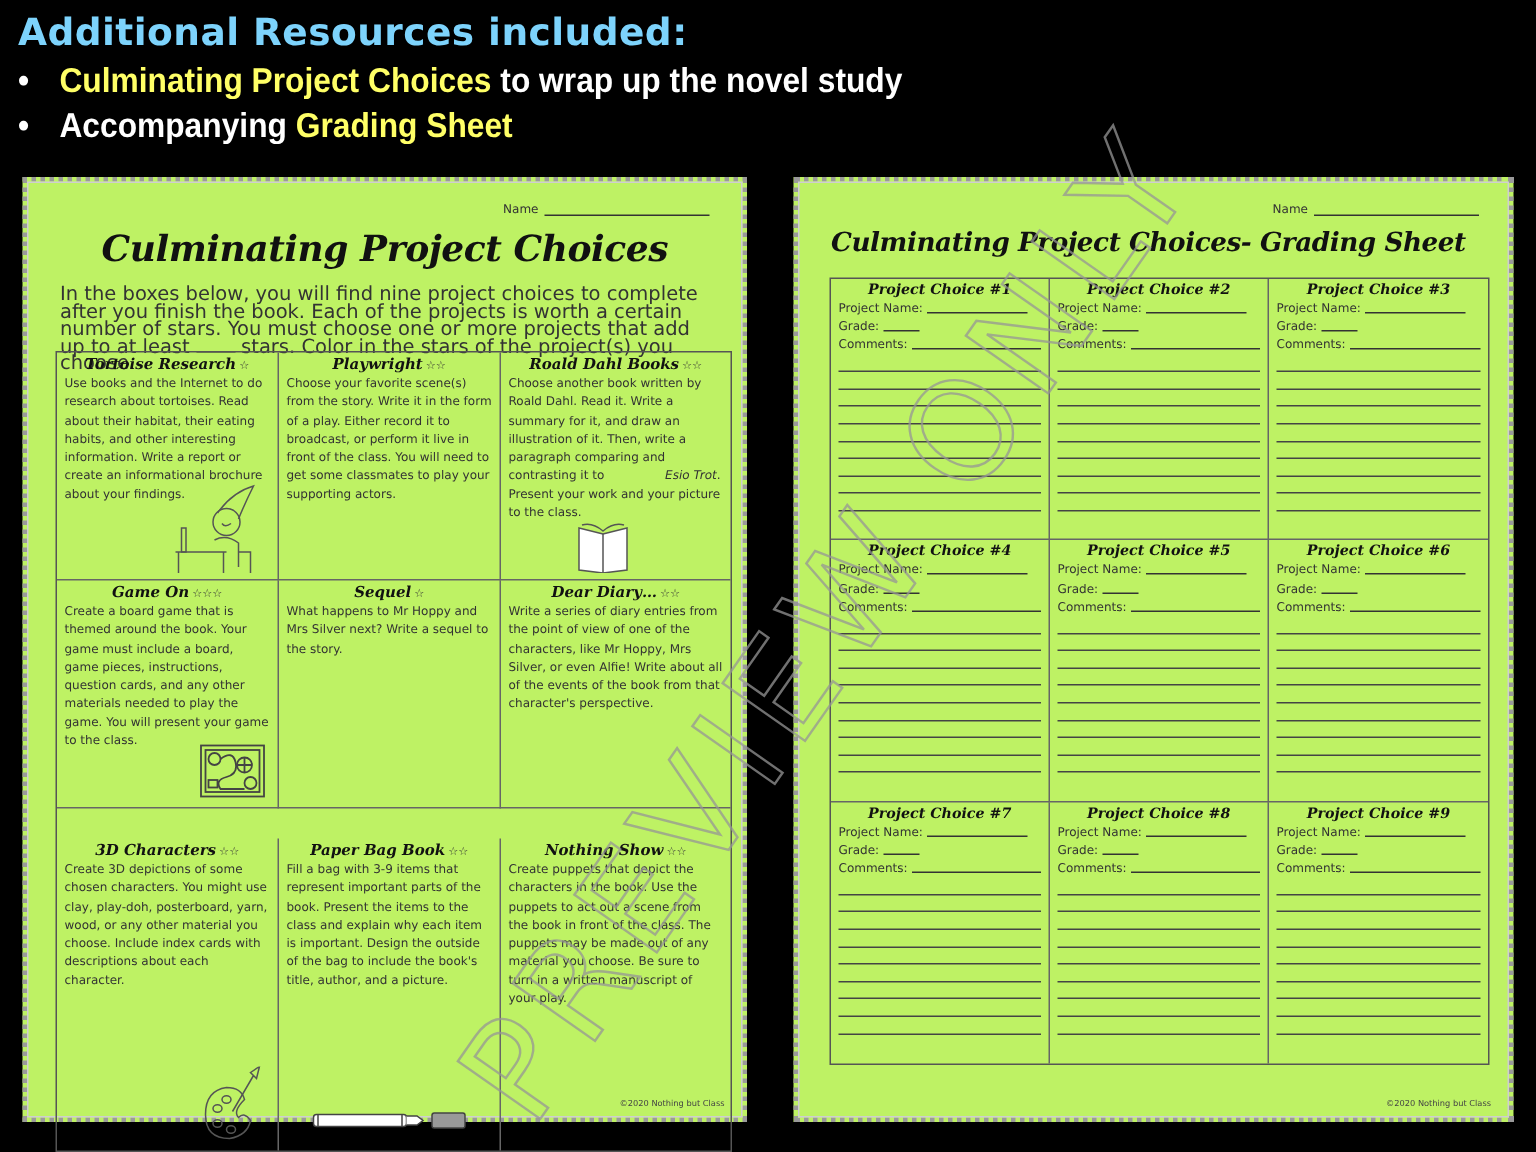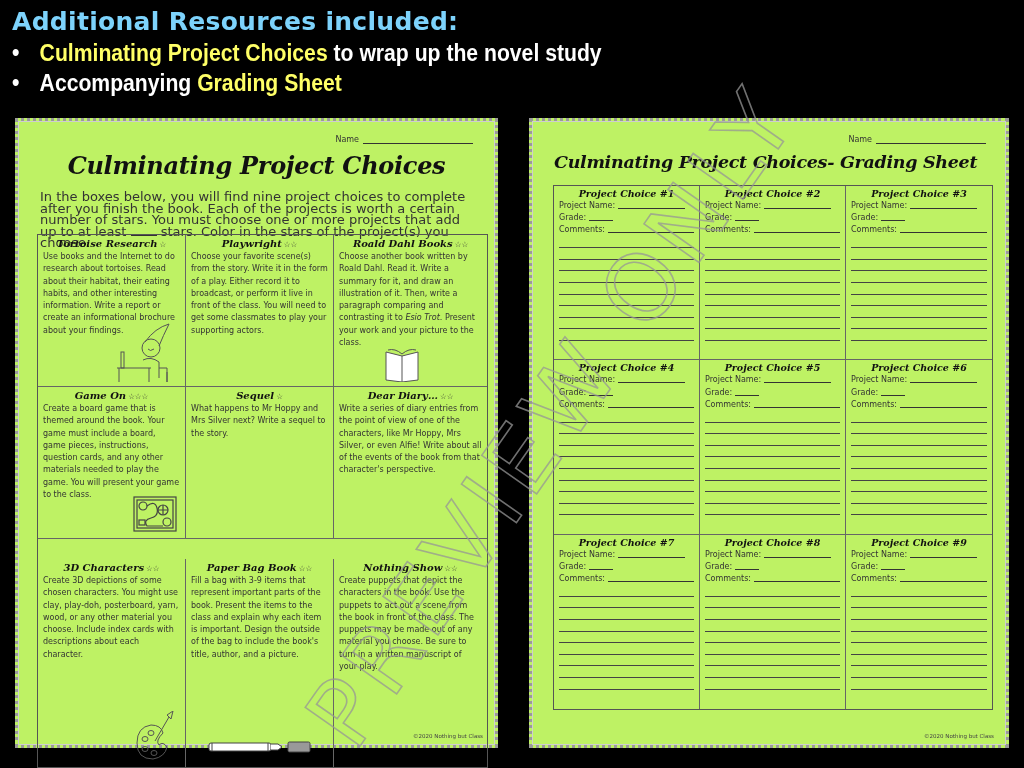--- a/index.html
+++ b/index.html
@@ -27,21 +27,21 @@
   .intro { position: absolute; left: 22px; top: 70px; width: 440px; font-size: 13px; line-height: 11.5px; color: #333; }
   .intro .blank { display: inline-block; width: 26px; border-bottom: 1px solid #333; height: 8px; vertical-align: baseline; }
 
   .choice-grid { position: absolute; left: 19px; top: 113px; width: 451px; height: 534px; display: grid; grid-template-columns: 148px 148px 1fr; grid-template-rows: 152px 152px 1fr; border: 1.3px solid #555; }
   .cell { border-right: 1px solid #666; border-bottom: 1px solid #666; padding: 2px 5px; position: relative; overflow: hidden; }
   .cell:nth-child(3n) { border-right: none; }
   .cell:nth-child(n+7) { border-bottom: none; margin-top: 20px; }
   .cell-title { text-align: center; font-family: "DejaVu Serif", serif; font-style: italic; font-weight: bold; font-size: 10px; line-height: 13px; color: #111; white-space: nowrap; }
   .cell-title .stars { font-family: "DejaVu Sans", sans-serif; font-style: normal; font-weight: normal; font-size: 7.5px; color: #333; margin-left: 2px; }
   .cell-body { font-size: 8px; line-height: 12.3px; color: #333; }
-  .cell-body em { font-style: italic; }
+  .cell-body em { font-style: italic; margin-left: 38px; }
   .clipart { position: absolute; }
 
   .copyright { position: absolute; right: 12px; bottom: 6px; font-size: 5.5px; color: #444; }
 
   .grade-grid { position: absolute; left: 21px; top: 64px; width: 440px; height: 525px; display: grid; grid-template-columns: repeat(3, 1fr); grid-template-rows: repeat(3, 1fr); border: 1.3px solid #555; }
   .gcell { border-right: 1px solid #666; border-bottom: 1px solid #666; padding: 1px 5px; }
   .gcell:nth-child(3n) { border-right: none; }
   .gcell:nth-child(n+7) { border-bottom: none; }
   .gcell-title { text-align: center; font-family: "DejaVu Serif", serif; font-style: italic; font-weight: bold; font-size: 9.5px; line-height: 13px; color: #111; }
   .field { font-size: 8px; line-height: 12.2px; color: #333; white-space: nowrap; display: flex; align-items: flex-start; }

